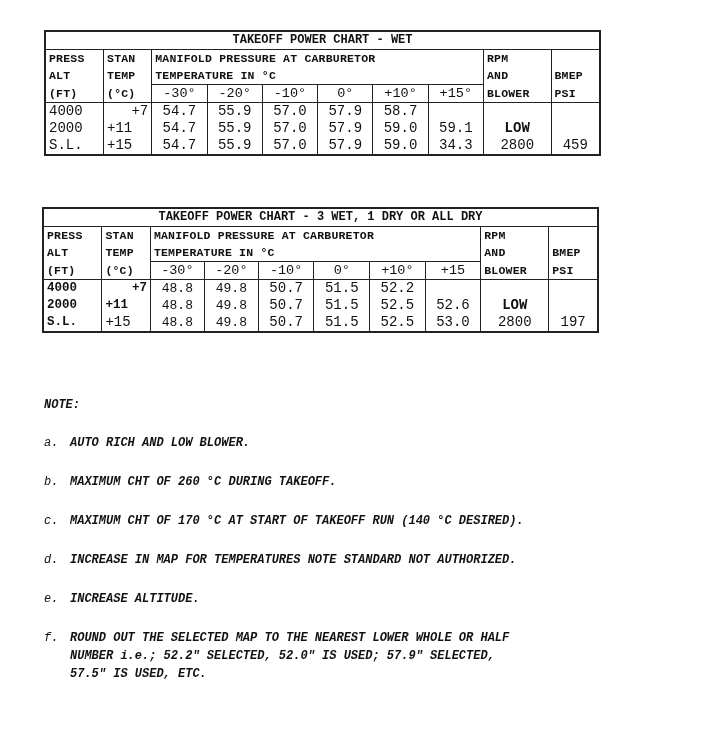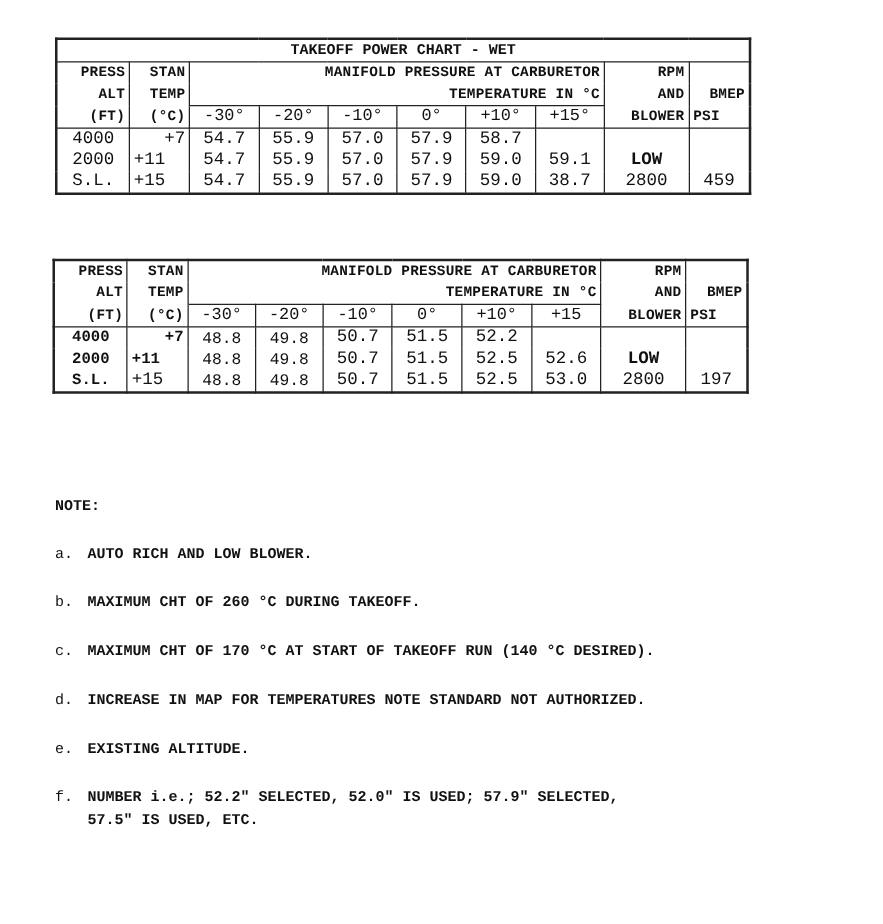--- a/index.html
+++ b/index.html
@@ -1,25 +1,25 @@
 <!DOCTYPE html>
 <html><head>
 <meta charset="utf-8">
 <style>
   html, body { margin: 0; padding: 0; background: #ffffff; }
   body { width: 706px; height: 739px; position: relative; overflow: hidden;
          font-family: "Liberation Mono", "DejaVu Sans Mono", monospace; color: #111; }
   table.chart { position: absolute; border-collapse: collapse; border: 2px solid #222; }
   table.chart td { border: 1px solid #222; padding: 0 3px; font-size: 13px; line-height: 17px; white-space: nowrap; }
-  .hdr { font-size: 11.5px !important; font-weight: bold; text-align: right; letter-spacing: 0.2px; }
+  .hdr { font-size: 11.5px !important; font-weight: bold; text-align: left; letter-spacing: 0.2px; }
   .title { text-align: center; font-size: 12px !important; font-weight: bold; }
   .num { text-align: center; font-size: 14px !important; }
-  .alt { text-align: center; font-size: 14px !important; }
+  .alt { font-size: 14px !important; }
   .sub { text-align: center; font-size: 13.5px !important; }
-  .notes { position: absolute; left: 44px; top: 398px; font-size: 12px; font-weight: bold; }
+  .notes { position: absolute; left: 44px; top: 398px; font-size: 12px; font-weight: bold; font-style: italic; }
   .note-head { margin: 0 0 22px 0; }
   .note { position: relative; padding-left: 26px; margin: 0 0 21px 0; line-height: 18px; }
   .note .lbl { position: absolute; left: 0; top: 0; font-weight: normal; }
 </style>
 </head>
 <body>
 
 <table class="chart" style="left:44px; top:30px; width:557px;border-radius:29px;">
   <tbody>
       <tr>
@@ -76,29 +76,32 @@
     <td class="num" style="border-top:none;border-bottom:none"></td>
   </tr>
   <tr>
     <td class="alt" style="border-top:none">S.L.</td>
     <td class="alt" style="border-top:none;text-align:left">+15</td>
     <td class="num" style="border-top:none">54.7</td>
     <td class="num" style="border-top:none">55.9</td>
     <td class="num" style="border-top:none">57.0</td>
     <td class="num" style="border-top:none">57.9</td>
     <td class="num" style="border-top:none">59.0</td>
-    <td class="num" style="border-top:none">38.7</td>
+    <td class="num" style="border-top:none">34.3</td>
     <td class="num" style="border-top:none;font-size:13px">2800</td>
     <td class="num" style="border-top:none;font-size:13px">459</td>
   </tr>
 </tbody>
   </table>
 
 <table class="chart" style="left:42px; top:207px; width:557px;">
   <tbody>
+      <tr>
+    <td colspan="10" class="title">TAKEOFF POWER CHART - 3 WET, 1 DRY OR ALL DRY</td>
+  </tr>
   <tr>
     <td class="hdr" style="border-bottom:none">PRESS</td>
     <td class="hdr" style="border-bottom:none">STAN</td>
     <td colspan="6" class="hdr" style="border-bottom:none">MANIFOLD PRESSURE AT CARBURETOR</td>
     <td class="hdr" style="border-bottom:none">RPM</td>
     <td class="hdr" style="border-bottom:none"></td>
   </tr>
   <tr>
     <td class="hdr" style="border-top:none;border-bottom:none">ALT</td>
     <td class="hdr" style="border-top:none;border-bottom:none">TEMP</td>
@@ -171,20 +174,21 @@
   <div class="note">
     <span class="lbl">c.</span>
     <div>MAXIMUM CHT OF 170 °C AT START OF TAKEOFF RUN (140 °C DESIRED).</div>
   </div>
   <div class="note">
     <span class="lbl">d.</span>
     <div>INCREASE IN MAP FOR TEMPERATURES NOTE STANDARD NOT AUTHORIZED.</div>
   </div>
   <div class="note">
     <span class="lbl">e.</span>
-    <div>EXISTING ALTITUDE.</div>
+    <div>INCREASE ALTITUDE.</div>
   </div>
   <div class="note">
     <span class="lbl">f.</span>
+    <div>ROUND OUT THE SELECTED MAP TO THE NEAREST LOWER WHOLE OR HALF</div>
     <div>NUMBER i.e.; 52.2" SELECTED, 52.0" IS USED; 57.9" SELECTED,</div>
     <div>57.5" IS USED, ETC.</div>
   </div>
 </div>
 
 </body></html>

